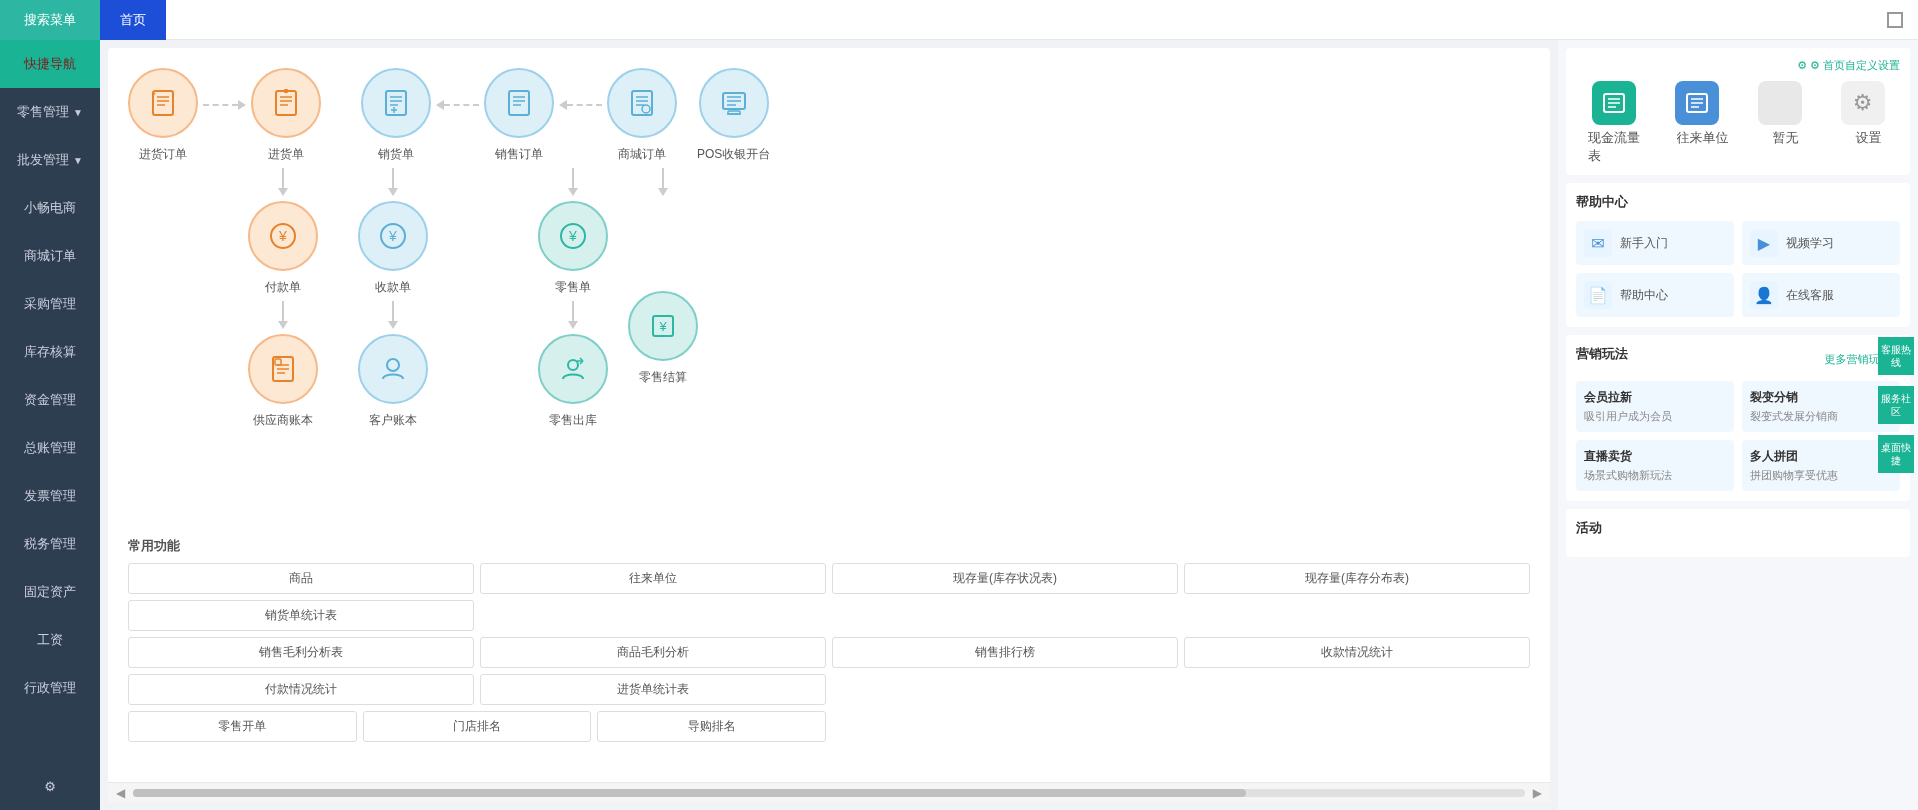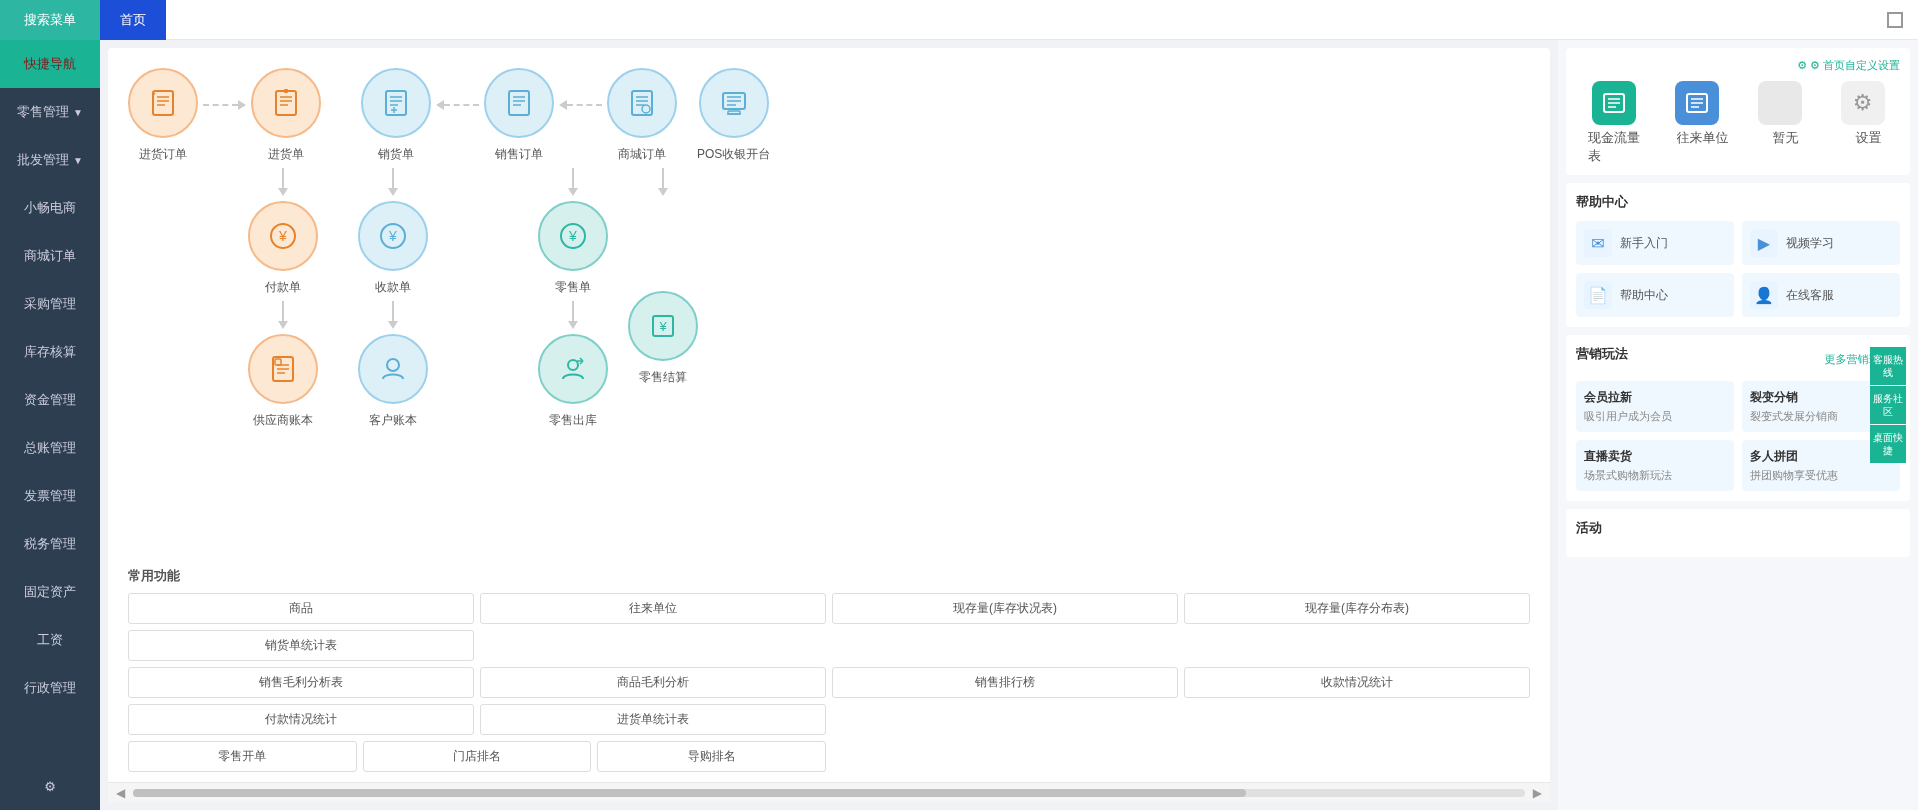--- a/index.html
+++ b/index.html
@@ -20,21 +20,21 @@
     .sidebar-item { height: 48px; display: flex; align-items: center; justify-content: center; font-size: 13px; cursor: pointer; color: #ccd; position: relative; }
     .sidebar-item.active { background: #1ab394; color: #7f1d1d; font-family: Liberation Mono, monospace; }
     .sidebar-item .arrow { margin-left: 4px; font-size: 10px; }
     .sidebar-bottom { margin-top: auto; }
     .sidebar-gear { height: 48px; display: flex; align-items: center; justify-content: center; cursor: pointer; color: #ccd; }
 
     
     .content-area { flex: 1; display: flex; overflow: hidden; }
 
     
-    .quick-nav { flex: 1; background: #fff; margin: 8px; border-radius: 4px; overflow: hidden; display: flex; flex-direction: column; }
+    .quick-nav { flex: 1; background: #fff; margin: 8px; border-radius: 4px; overflow: hidden; display: flex; flex-direction: column; gap: 30px; }
 
     
     .flow-section { padding: 20px 20px 10px 20px; flex: 1; }
     .circle { width: 70px; height: 70px; border-radius: 50%; display: flex; align-items: center; justify-content: center; font-size: 22px; }
     .circle-orange { background: #fde8d4; color: #e8822a; border: 2px solid #f5b98a; }
     .circle-blue { background: #ddf0f8; color: #5baed6; border: 2px solid #9dd0ea; }
     .circle-teal { background: #d6f0ee; color: #2db7a3; border: 2px solid #7fcfc8; }
     .node-label { margin-top: 8px; font-size: 12px; color: #555; text-align: center; }
 
     
@@ -79,21 +79,21 @@
     .marketing-more { font-size: 11px; color: #1ab394; cursor: pointer; }
     .marketing-grid { display: grid; grid-template-columns: repeat(2, 1fr); gap: 8px; }
     .marketing-item { padding: 8px; background: #f0f8ff; border-radius: 4px; cursor: pointer; }
     .marketing-title { font-size: 12px; font-weight: bold; color: #333; margin-bottom: 3px; }
     .marketing-desc { font-size: 11px; color: #888; }
 
     
     .activity-section { background: #fff; border-radius: 4px; padding: 10px; }
 
     
-    .float-btns { position: fixed; right: 12px; top: 50%; transform: translateY(-50%); display: flex; flex-direction: column; gap: 1px; z-index: 100; }
+    .float-btns { position: fixed; right: 4px; top: 50%; transform: translateY(-50%); display: flex; flex-direction: column; gap: 11px; z-index: 100; }
     .float-btn { width: 36px; background: #1ab394; color: #fff; font-size: 10px; text-align: center; padding: 6px 3px; cursor: pointer; line-height: 1.3; }
 
     .node-wrapper { display: flex; flex-direction: column; align-items: center; }
 
   </style>
 </head>
 <body>
 
 <div class="top-bar">
   <div class="search-menu">搜索菜单</div>

